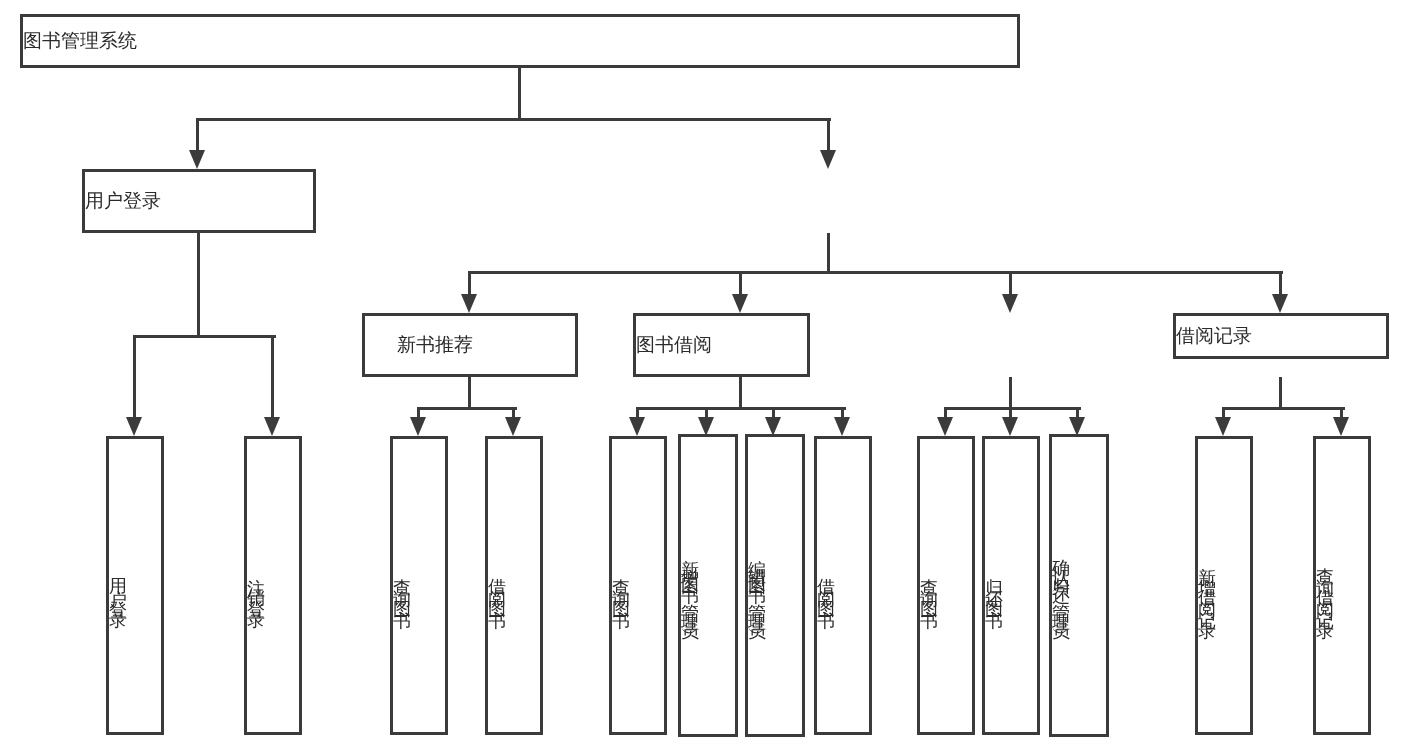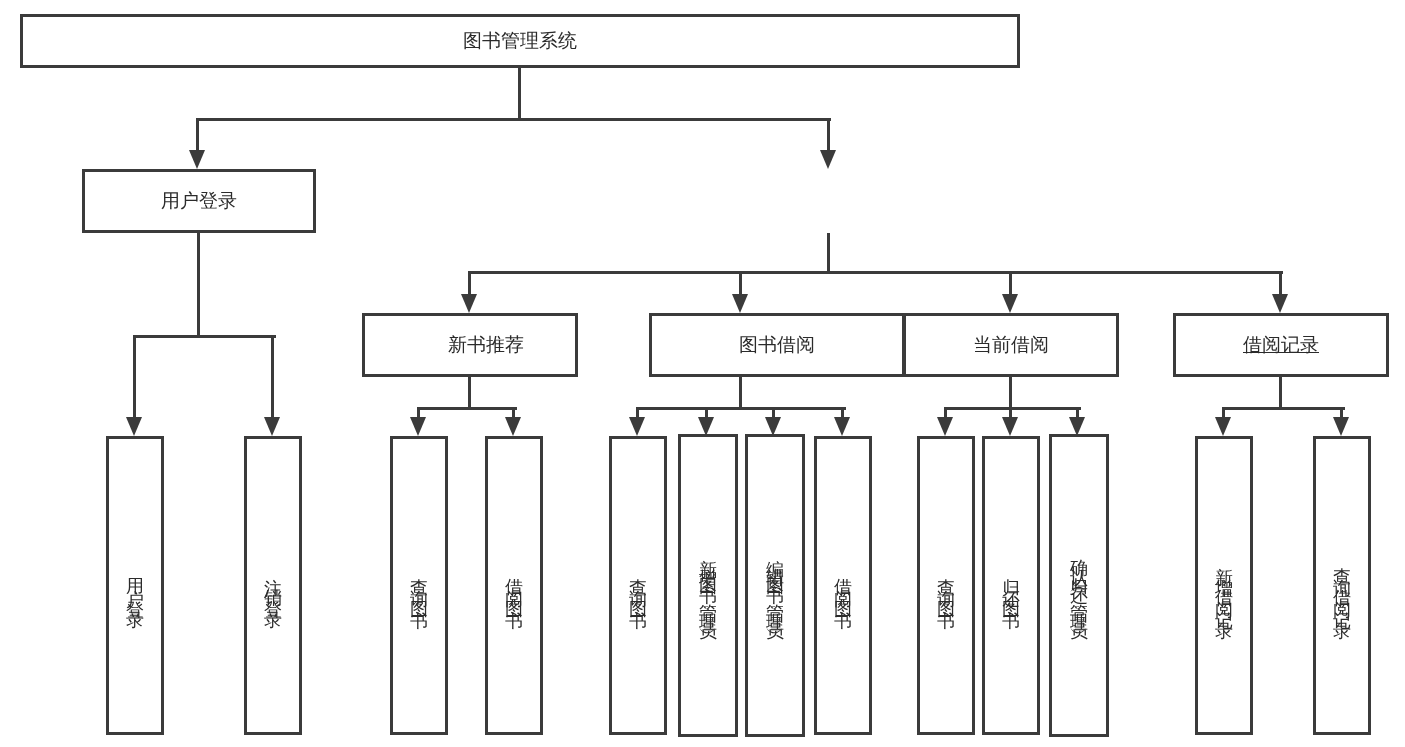--- a/index.html
+++ b/index.html
@@ -15,21 +15,21 @@
     background: var(--box-bg, #ffffff);
     overflow: hidden;
   }
   .node {
     position: absolute;
     box-sizing: border-box;
     border: 3px solid var(--line, #3b3b3b);
     background: var(--box-bg, #ffffff);
     display: flex;
     align-items: center;
-    justify-content: center;
+    justify-content: flex-start;
     color: var(--text, #2b2b2b);
   }
   .node.h span {
     font-size: 19px;
     white-space: nowrap;
   }
   .node.v span {
     writing-mode: vertical-rl;
     text-orientation: mixed;
     font-size: 18px;
@@ -92,27 +92,24 @@
   <div class="line" style="left:827px; top:233px; width:3px; height:41px;"></div>
   <div class="line" style="left:468px; top:271px; width:815px; height:3px;"></div>
   <div class="arrow" style="left:468px; top:271px; height:23px;"></div>
   <div class="arrow" style="left:739px; top:271px; height:23px;"></div>
   <div class="arrow" style="left:1009px; top:271px; height:23px;"></div>
   <div class="arrow" style="left:1279px; top:271px; height:23px;"></div>
 
   <div class="node h" style="left:362px; top:313px; width:216px; height:64px;padding-left:32px;">
     <span>新书推荐</span>
   </div>
-  <div class="node h" style="left:649px; top:313px; width:256px; height:64px;">
+  <div class="node h" style="left:633px; top:313px; width:177px; height:64px;">
     <span>图书借阅</span>
   </div>
-  <div class="node h" style="left:903px; top:313px; width:216px; height:64px;">
-    <span>当前借阅</span>
-  </div>
-  <div class="node h" style="left:1173px; top:313px; width:216px; height:64px;text-decoration:underline;">
+  <div class="node h" style="left:1173px; top:313px; width:216px; height:46px;">
     <span>借阅记录</span>
   </div>
 
   <div class="line" style="left:468px; top:377px; width:3px; height:33px;"></div>
   <div class="line" style="left:417px; top:407px; width:100px; height:3px;"></div>
   <div class="arrow" style="left:417px; top:407px; height:10px;"></div>
   <div class="arrow" style="left:512px; top:407px; height:10px;"></div>
 
   <div class="line" style="left:739px; top:377px; width:3px; height:33px;"></div>
   <div class="line" style="left:636px; top:407px; width:210px; height:3px;"></div>

